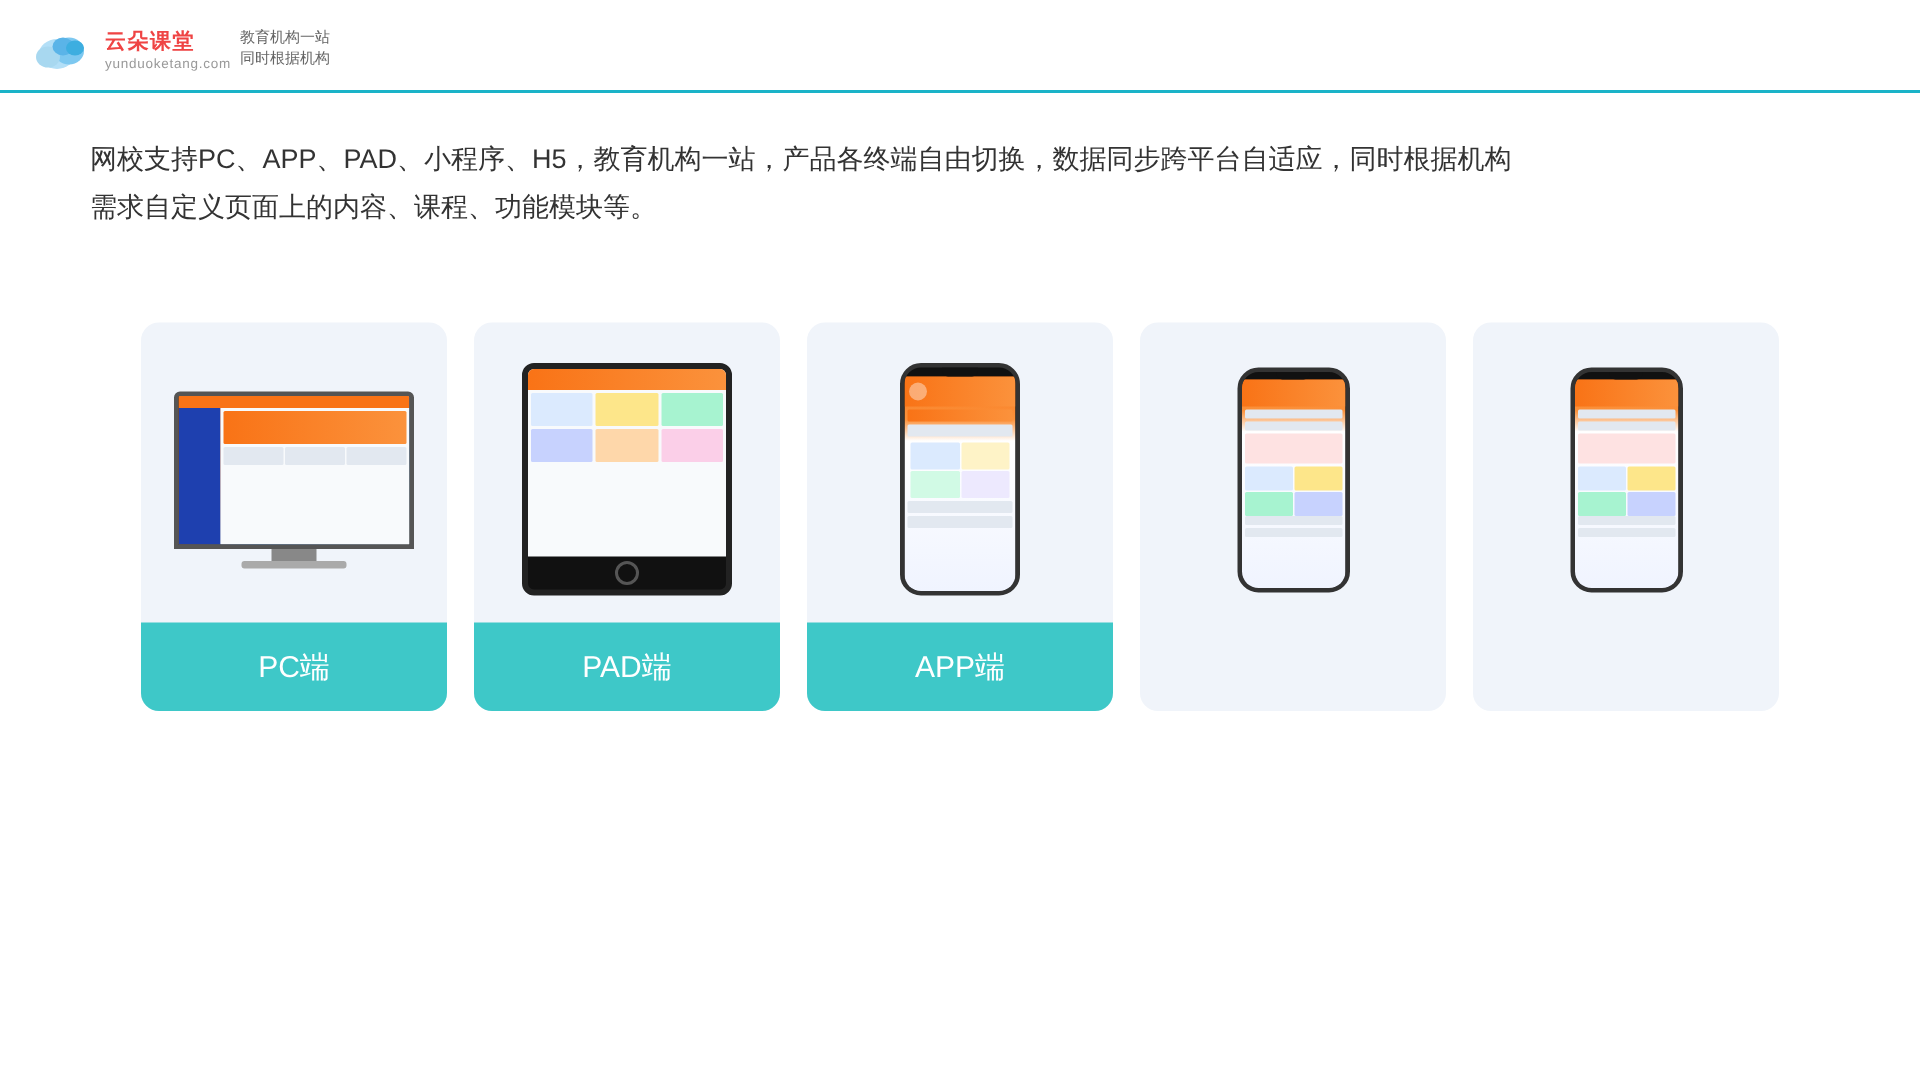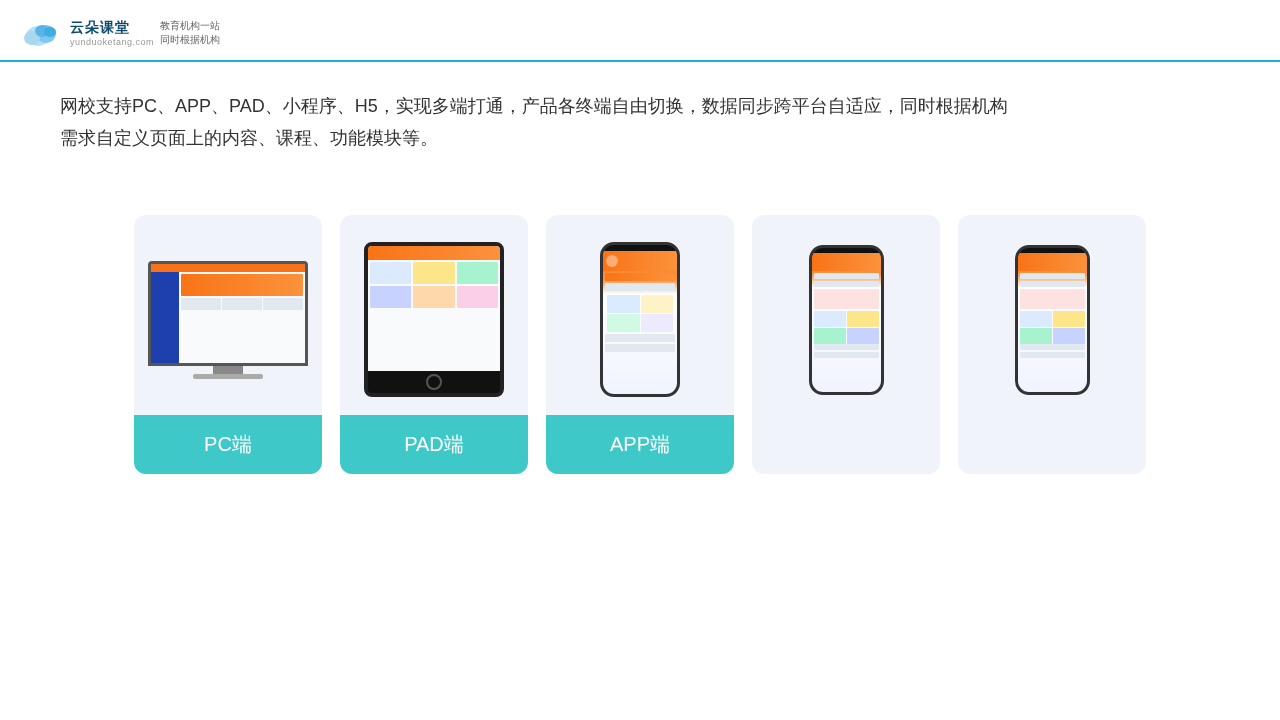--- a/index.html
+++ b/index.html
@@ -56,21 +56,21 @@
       width: 44px;
       height: 30px;
     }
     .logo-text-area {
       display: flex;
       flex-direction: column;
       align-items: flex-start;
     }
     .logo-name {
       font-size: 14px;
-      color: #0c4a6e;
+      color: #ef4444;
       font-weight: bold;
       letter-spacing: 1px;
     }
     .logo-url {
       font-size: 9px;
       color: #999;
       letter-spacing: 0.5px;
     }
     .logo-slogan {
       font-size: 10px;
@@ -92,21 +92,21 @@
       display: flex;
       justify-content: center;
       gap: 18px;
       padding: 30px 40px 0 40px;
       margin-top: 20px;
     }
 
     .card {
       background: #f0f4fa;
       border-radius: 12px;
-      width: 188px;
+      width: 204px;
       display: flex;
       flex-direction: column;
       align-items: center;
       overflow: hidden;
       padding-bottom: 0;
     }
 
     .card-image-area {
       width: 100%;
       height: 200px;
@@ -396,21 +396,21 @@
       </div>
       <div class="logo-slogan">
         <div>教育机构一站</div>
         <div>同时根据机构</div>
       </div>
     </div>
   </div>
 </div>
 
 <div class="description">
-  <div>网校支持PC、APP、PAD、小程序、H5，实现多端打通，产品各终端自由切换，数据同步跨平台自适应，同时根据机构</div>
+  <div>网校支持PC、APP、PAD、小程序、H5，教育机构一站，产品各终端自由切换，数据同步跨平台自适应，同时根据机构</div>
   <div>需求自定义页面上的内容、课程、功能模块等。</div>
 </div>
 
 <div class="cards-container">
 
   <div class="card">
     <div class="card-image-area">
       <div class="pc-mockup">
         <div class="pc-screen">
           <div class="pc-screen-inner">

